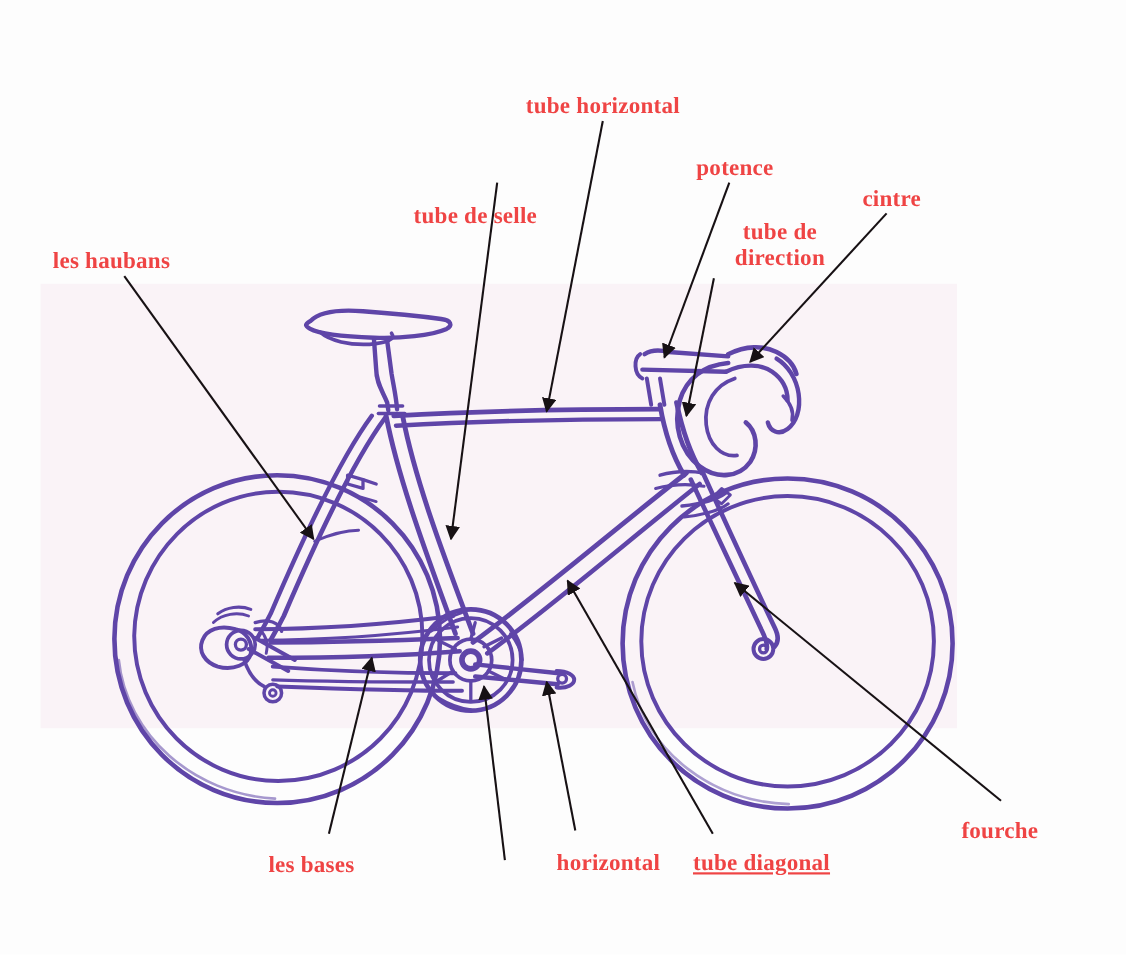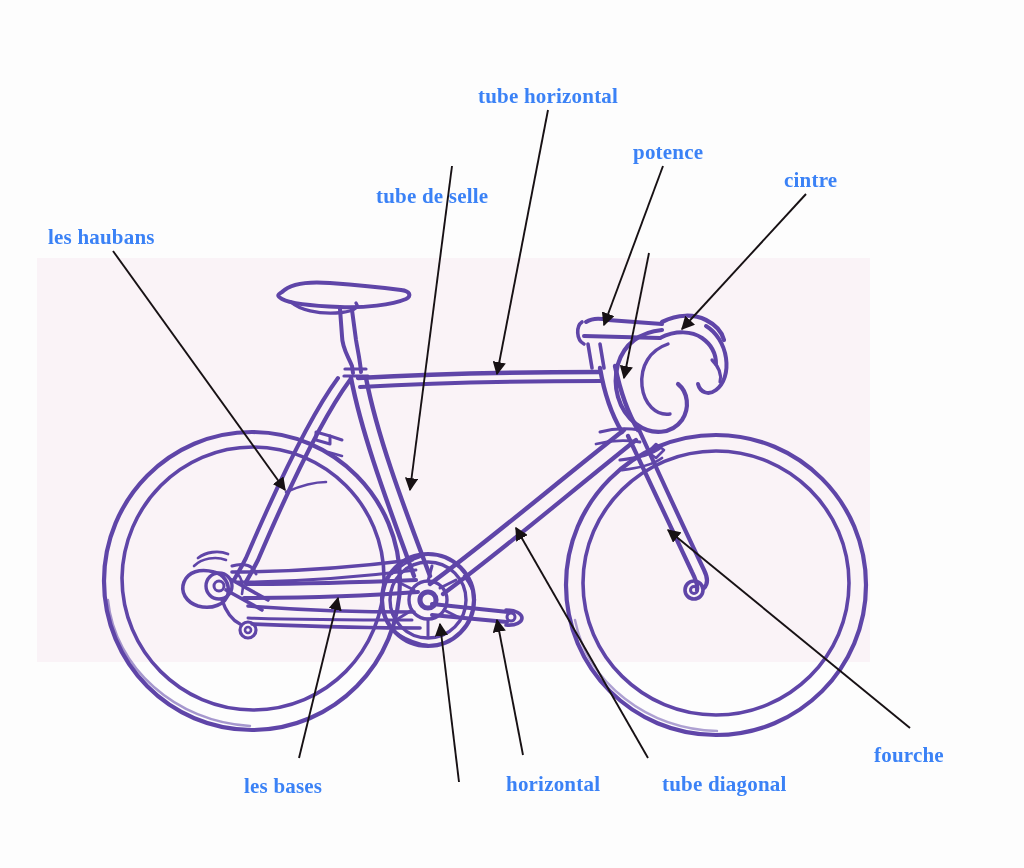--- a/index.html
+++ b/index.html
@@ -30,21 +30,21 @@
     position: absolute;
     left: 0; top: 0;
     width: 1024px;
     height: 868px;
   }
   .label {
     position: absolute;
     font-family: "Liberation Serif", "DejaVu Serif", serif;
     font-weight: bold;
     font-size: 21px;
-    color: #3b82f6;
+    color: #ef4444;
     white-space: nowrap;
     letter-spacing: 0.2px;
     line-height: 1.15;
   }
   .label.two-line { white-space: normal; text-align: center; }
 </style>
 </head>
 <body>
 
 <div id="page">
@@ -240,25 +240,27 @@
   </svg>
 
   <div class="label" style="left:478px; top:84px;">tube horizontal</div>
 
   <div class="label" style="left:376px; top:140px;margin-top:44px;">tube de selle</div>
 
   <div class="label" style="left:633px; top:140px;">potence</div>
 
   <div class="label" style="left:784px; top:168px;">cintre</div>
 
+  <div class="label two-line" style="left:659px; top:198px; width:100px;">tube de
+direction</div>
 
   <div class="label" style="left:48px; top:225px;">les haubans</div>
 
   <div class="label" style="left:244px; top:774px;">les bases</div>
 
 
   <div class="label" style="left:506px; top:772px;">horizontal</div>
 
-  <div class="label" style="left:662px; top:772px;">tube diagonal</div>
+  <div class="label" style="left:630px; top:772px;text-decoration:underline;">tube diagonal</div>
 
   <div class="label" style="left:874px; top:743px;">fourche</div>
 
 </div>
 
 </body></html>

